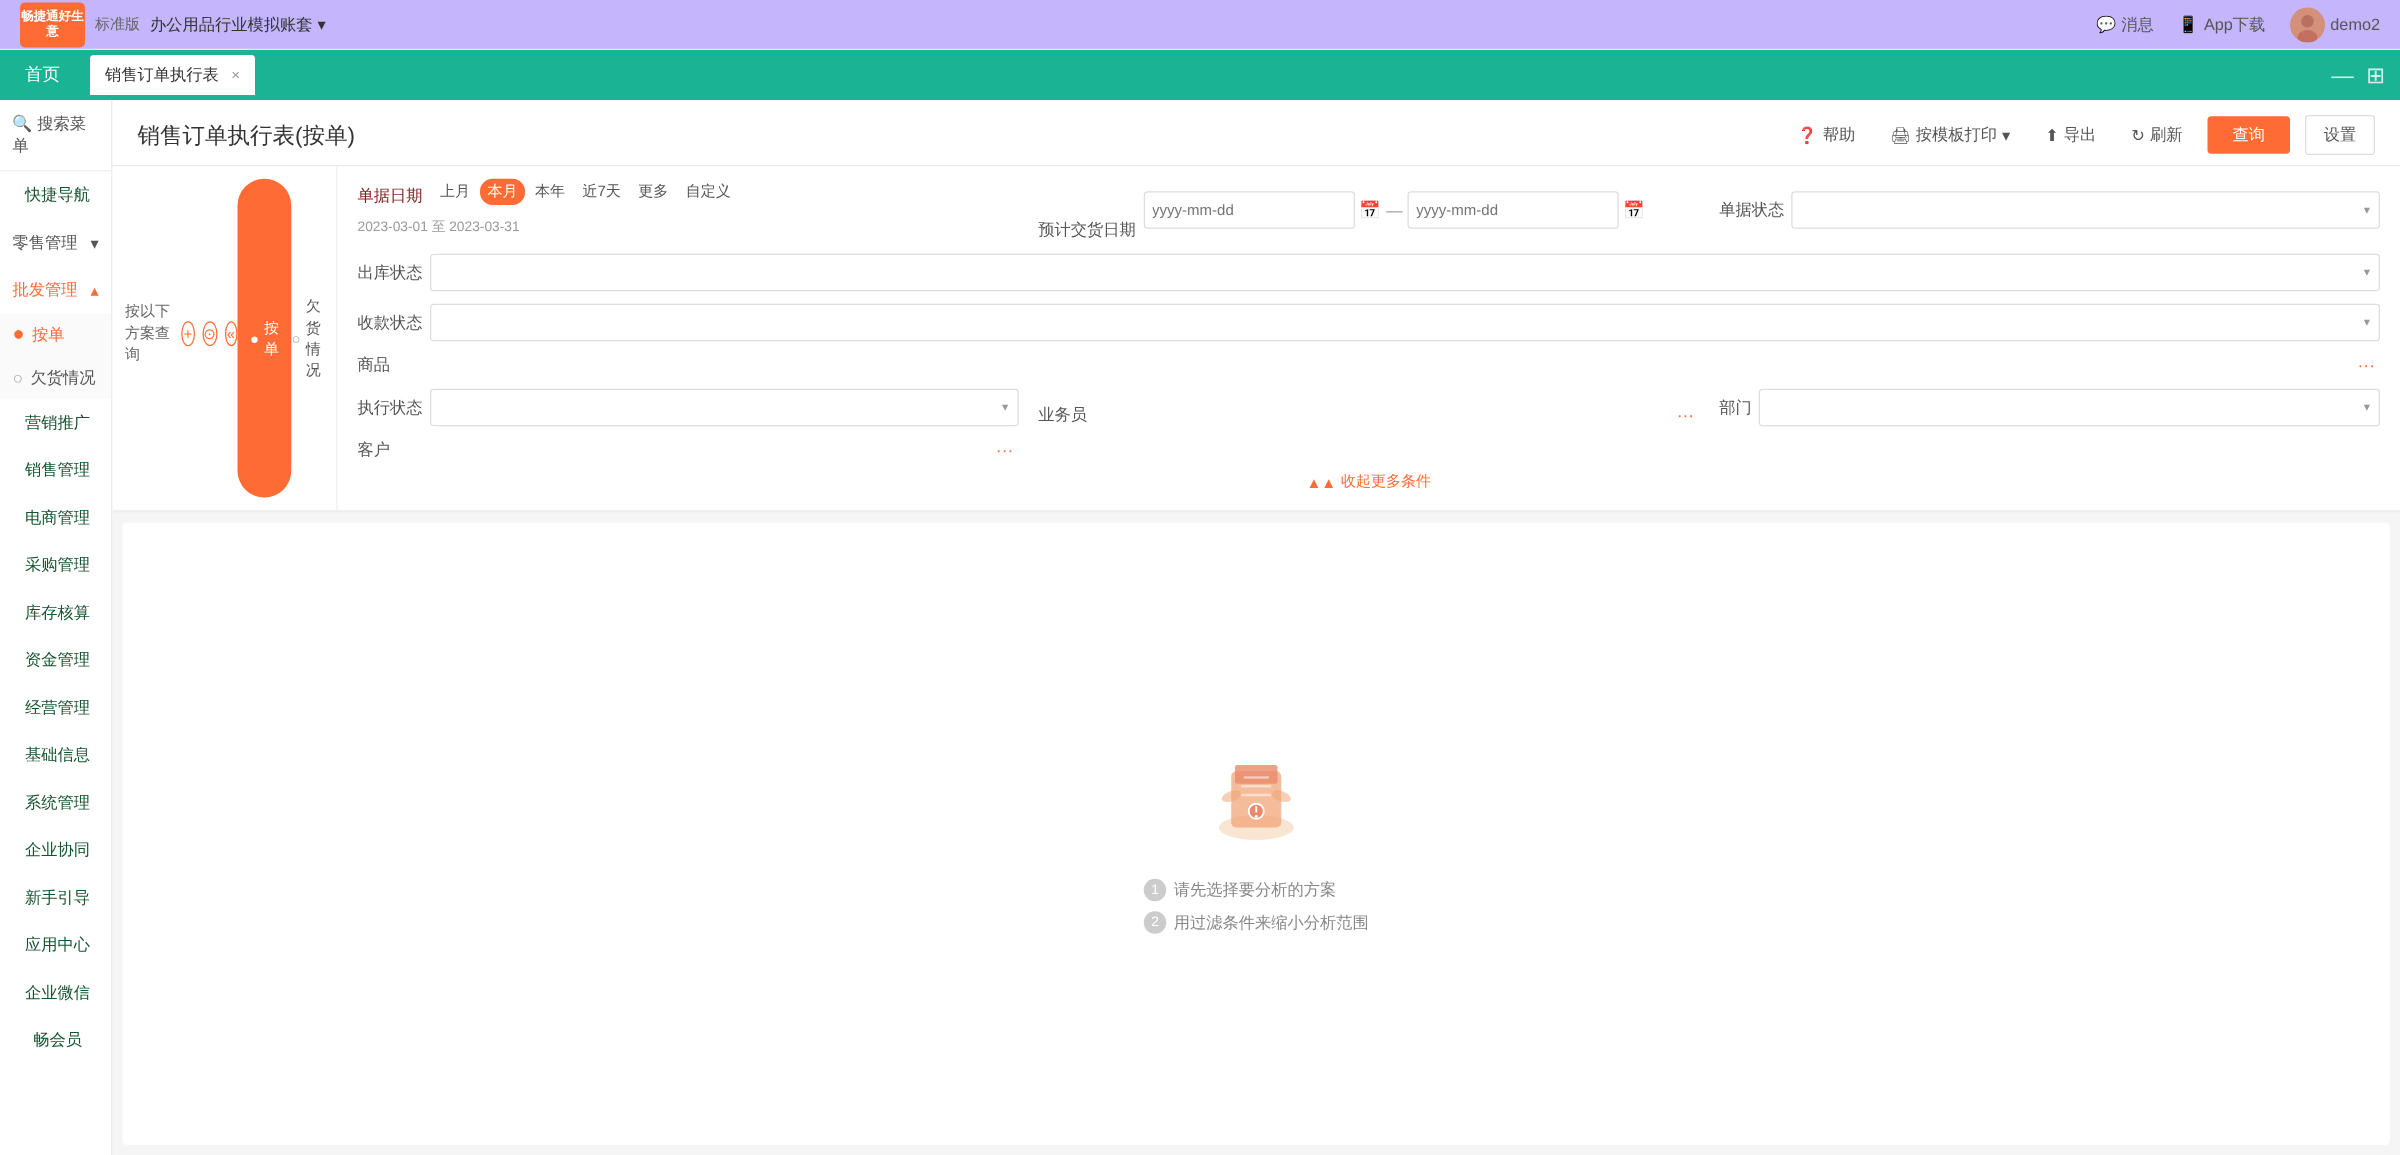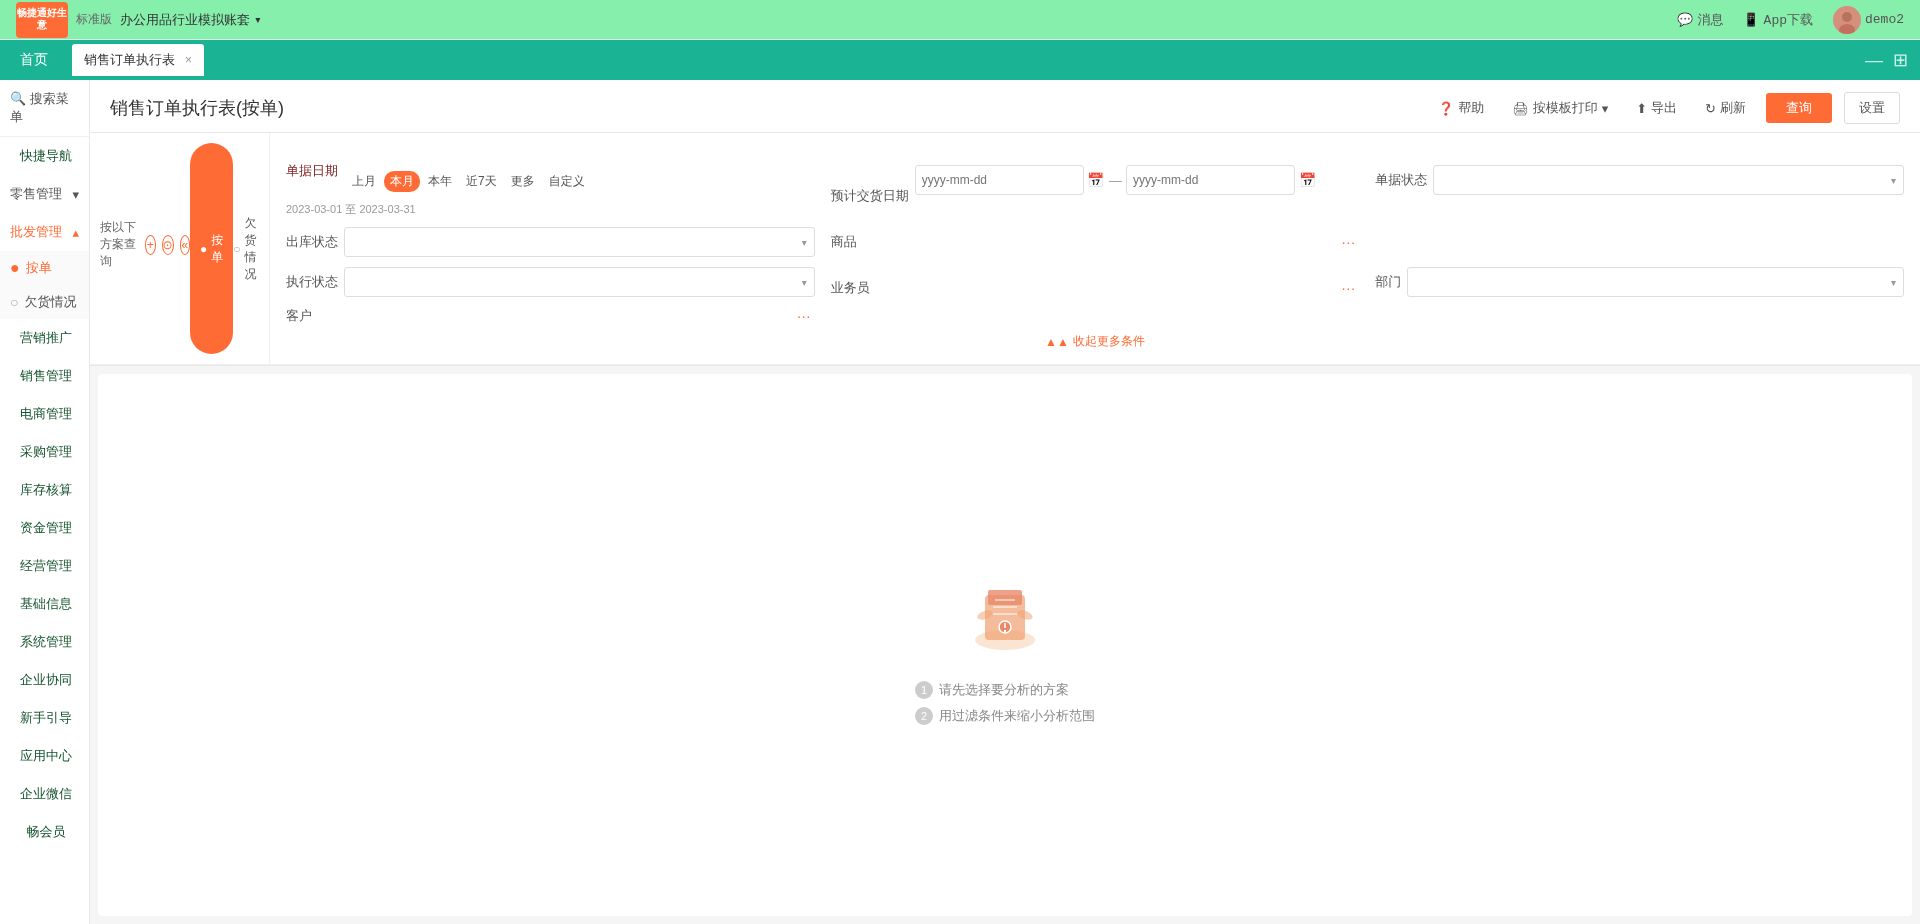--- a/index.html
+++ b/index.html
@@ -1,19 +1,19 @@
 <!DOCTYPE html>
 <html><head>
   <meta charset="utf-8">
   <style>
     * { box-sizing: border-box; margin: 0; padding: 0; }
     body { font-family: 'Microsoft YaHei', 'PingFang SC', sans-serif; font-size: 13px; background: #f5f5f5; display: flex; flex-direction: column; height: 100vh; overflow: hidden; }
 
     
-    .topbar { height: 40px; background: #86efac; display: flex; align-items: center; justify-content: space-between; padding: 0 16px; border-bottom: 1px solid #e8e8e8; flex-shrink: 0; font-family: Liberation Mono, monospace; }
+    .topbar { height: 40px; background: #c4b5fd; display: flex; align-items: center; justify-content: space-between; padding: 0 16px; border-bottom: 1px solid #e8e8e8; flex-shrink: 0; }
     .topbar-left { display: flex; align-items: center; gap: 8px; }
     .logo-box { width: 52px; height: 36px; background: #ff6b35; border-radius: 4px; display: flex; align-items: center; justify-content: center; }
     .logo-text { color: white; font-size: 10px; font-weight: bold; text-align: center; line-height: 1.2; }
     .logo-sub { color: #666; font-size: 12px; }
     .industry-selector { display: flex; align-items: center; gap: 4px; color: #333; font-size: 13px; cursor: pointer; }
     .topbar-right { display: flex; align-items: center; gap: 20px; color: #555; font-size: 13px; }
     .topbar-right-item { display: flex; align-items: center; gap: 4px; cursor: pointer; }
     .avatar { width: 28px; height: 28px; border-radius: 50%; background: #d4a0a0; display: flex; align-items: center; justify-content: center; overflow: hidden; }
 
     
@@ -52,21 +52,21 @@
     .filter-scheme-col { width: 180px; border-right: 1px solid #f0f0f0; padding: 10px; display: flex; }
     .filter-scheme-title { font-size: 12px; color: #666; margin-bottom: 8px; display: flex; align-items: center; gap: 6px; }
     .scheme-icon-btn { width: 20px; height: 20px; border-radius: 50%; border: 1px solid #ff6b35; display: flex; align-items: center; justify-content: center; color: #ff6b35; font-size: 12px; cursor: pointer; }
     .scheme-active { background: #ff6b35; color: white; border-radius: 50px; padding: 3px 10px; font-size: 12px; display: inline-flex; align-items: center; gap: 4px; cursor: pointer; }
     .scheme-sub { padding: 4px 0; font-size: 12px; color: #555; display: flex; align-items: center; gap: 4px; cursor: pointer; }
     .filter-main-col { flex: 1; padding: 10px 16px; }
     .filter-select { width: 100%; height: 30px; border: 1px solid #ddd; border-radius: 3px; padding: 0 8px; font-size: 13px; color: #333; background: white; cursor: pointer; appearance: none; display: flex; align-items: center; justify-content: space-between; position: relative; }
     .date-range { display: flex; align-items: center; gap: 4px; }
     .date-input { flex: 1; height: 30px; border: 1px solid #ddd; border-radius: 3px; padding: 0 6px; font-size: 12px; color: #999; background: white; min-width: 0; }
     .date-sep { color: #999; }
-    .date-tabs { display: flex; gap: 2px; margin-bottom: 6px; margin-top: 28px; }
+    .date-tabs { display: flex; gap: 2px; margin-bottom: 6px; }
     .date-tab { padding: 2px 6px; font-size: 12px; color: #555; cursor: pointer; border-radius: 2px; }
     .date-tab.active { background: #ff6b35; color: white; border-radius: 10px; }
     .date-range-text { font-size: 11px; color: #999; }
     .collapse-btn { color: #ff6b35; font-size: 12px; cursor: pointer; display: flex; align-items: center; gap: 4px; }
     .select-wrapper { position: relative; }
     .select-wrapper::after { content: '▾'; position: absolute; right: 8px; top: 50%; transform: translateY(-50%); color: #999; font-size: 10px; pointer-events: none; }
     .dots-btn { color: #ff6b35; cursor: pointer; font-size: 14px; padding: 0 4px; }
     .btn-query { background: #ff6b35; color: white; border: none; border-radius: 3px; padding: 6px 20px; font-size: 13px; cursor: pointer; white-space: nowrap; }
     .btn-settings { background: white; color: #555; border: 1px solid #ddd; border-radius: 3px; padding: 6px 14px; font-size: 13px; cursor: pointer; white-space: nowrap; }
 
@@ -282,23 +282,29 @@
             <div style="display:flex; align-items:center; gap:6px;">
               <span style="color:#555; font-size:13px; white-space:nowrap;">单据状态</span>
               <div class="select-wrapper" style="flex:1;">
                 <div class="filter-select" style="display:flex; align-items:center;">
                   <span></span>
                 </div>
               </div>
             </div>
           </div>
 
-          <div style="display:grid; grid-template-columns: 1fr 1fr 1fr; gap:10px 16px; margin-bottom:10px;">
+          <div style="display:grid; grid-template-columns: 1fr; gap:10px 16px; margin-bottom:10px;">
             <div style="display:flex; align-items:center; gap:6px;">
               <span style="color:#555; font-size:13px; white-space:nowrap;">出库状态</span>
+              <div class="select-wrapper" style="flex:1;">
+                <div class="filter-select"></div>
+              </div>
+            </div>
+            <div style="display:flex; align-items:center; gap:6px;">
+              <span style="color:#555; font-size:13px; white-space:nowrap;">收款状态</span>
               <div class="select-wrapper" style="flex:1;">
                 <div class="filter-select"></div>
               </div>
             </div>
             <div style="display:flex; align-items:center; gap:6px;">
               <span style="color:#555; font-size:13px; white-space:nowrap;">商品</span>
               <div style="flex:1; display:flex; align-items:center; justify-content:flex-end;">
                 <span class="dots-btn">···</span>
               </div>
             </div>

